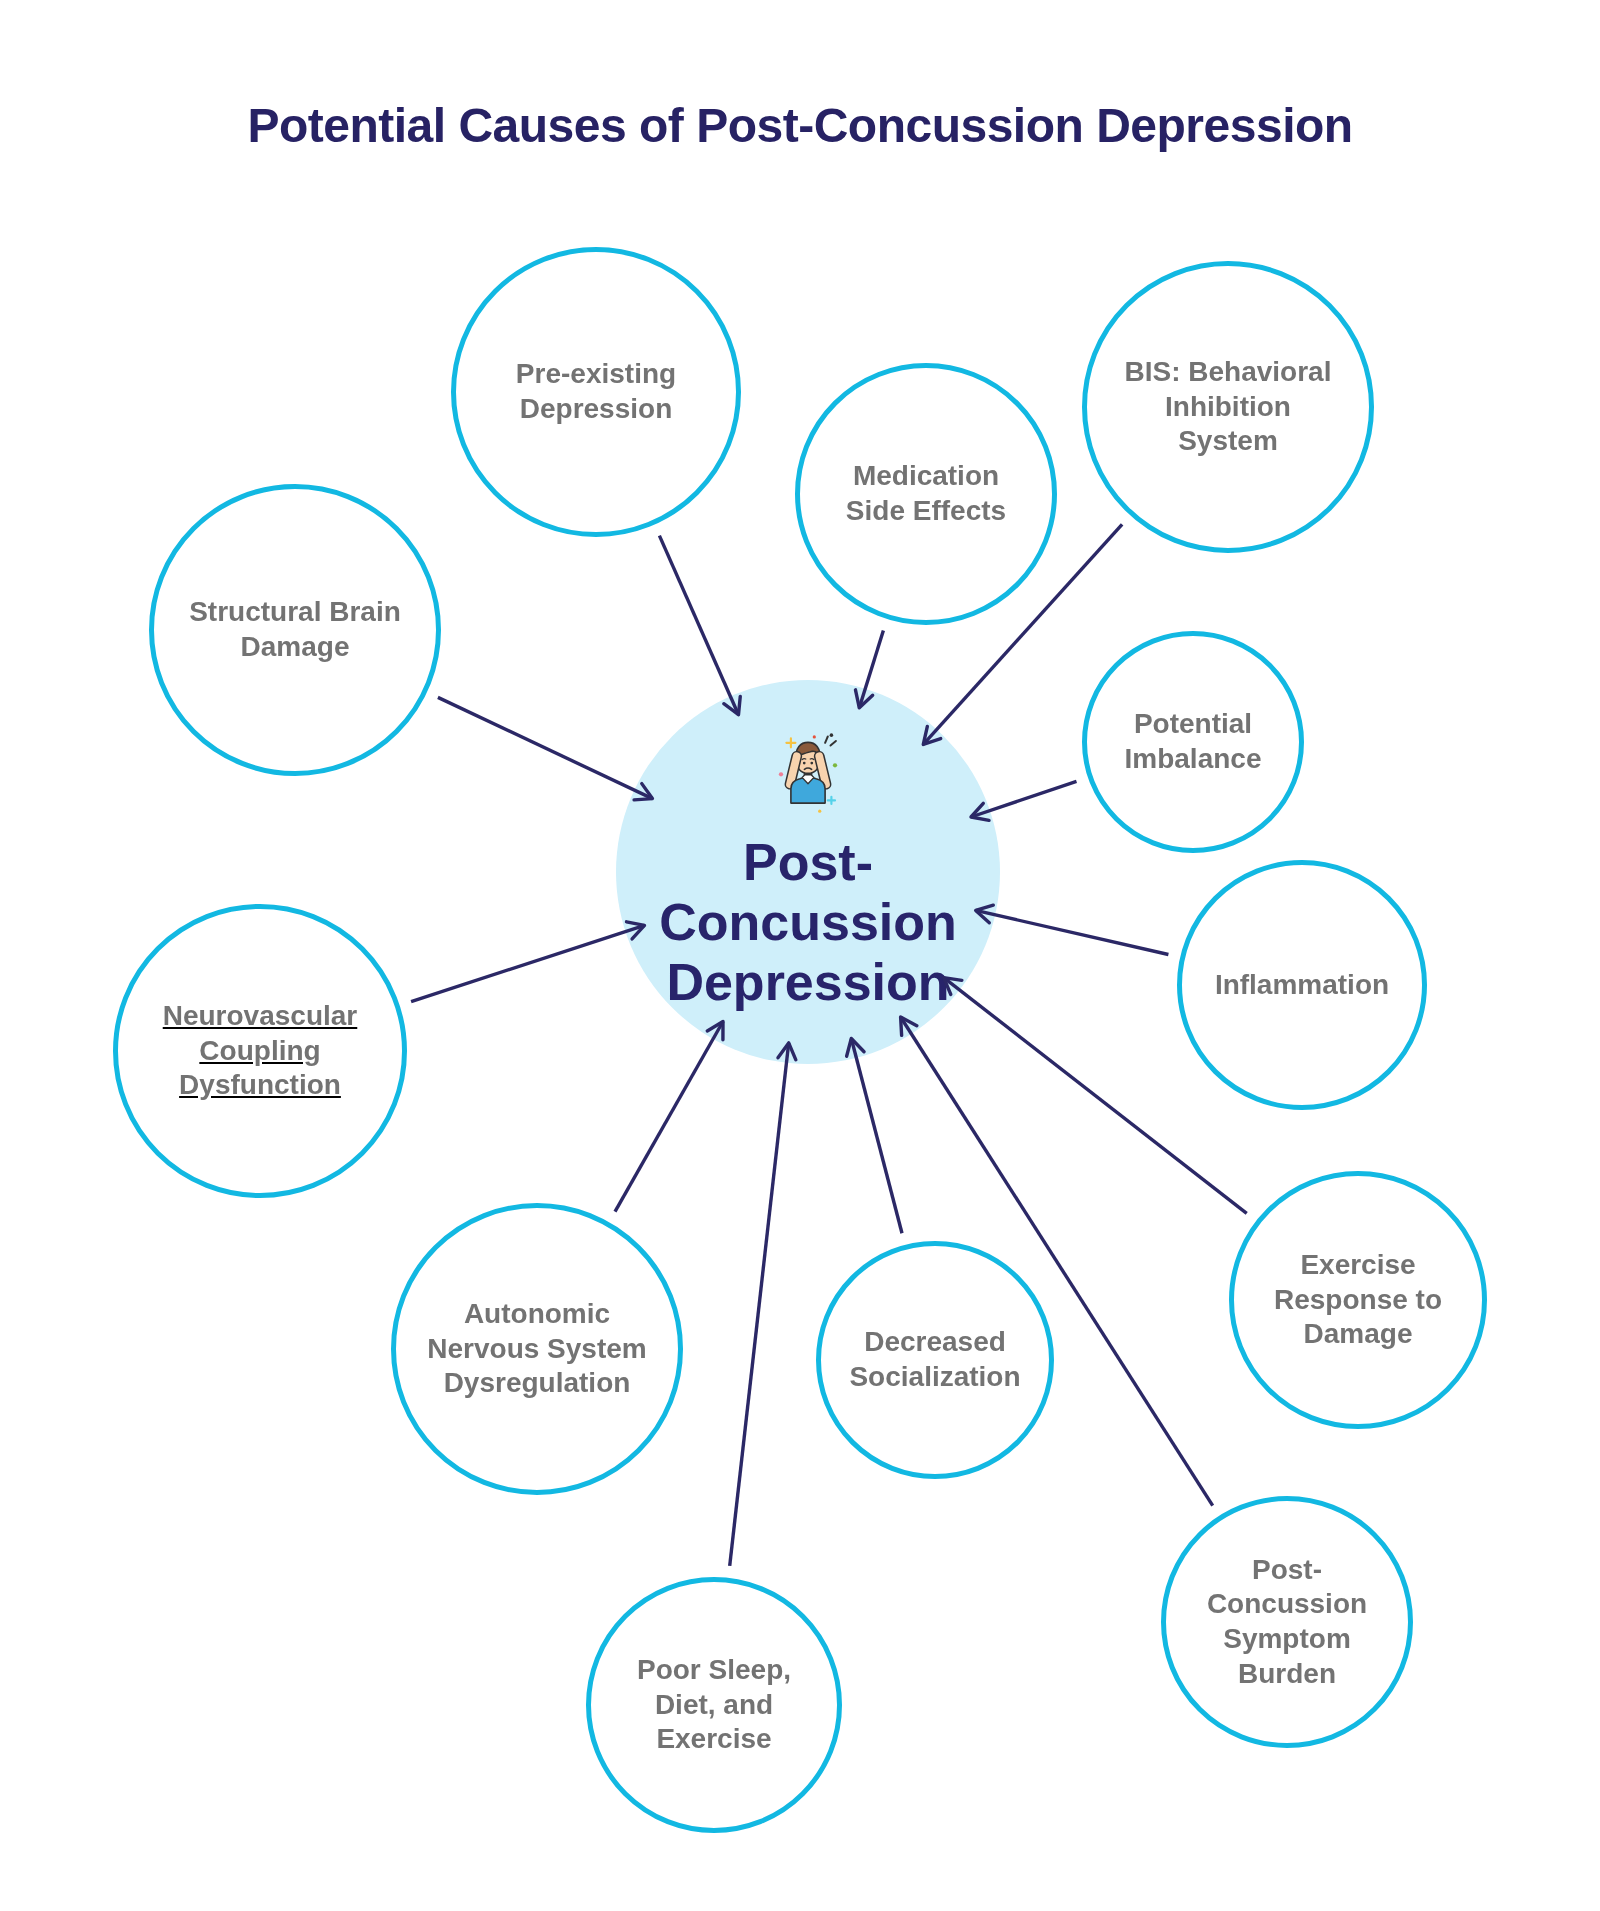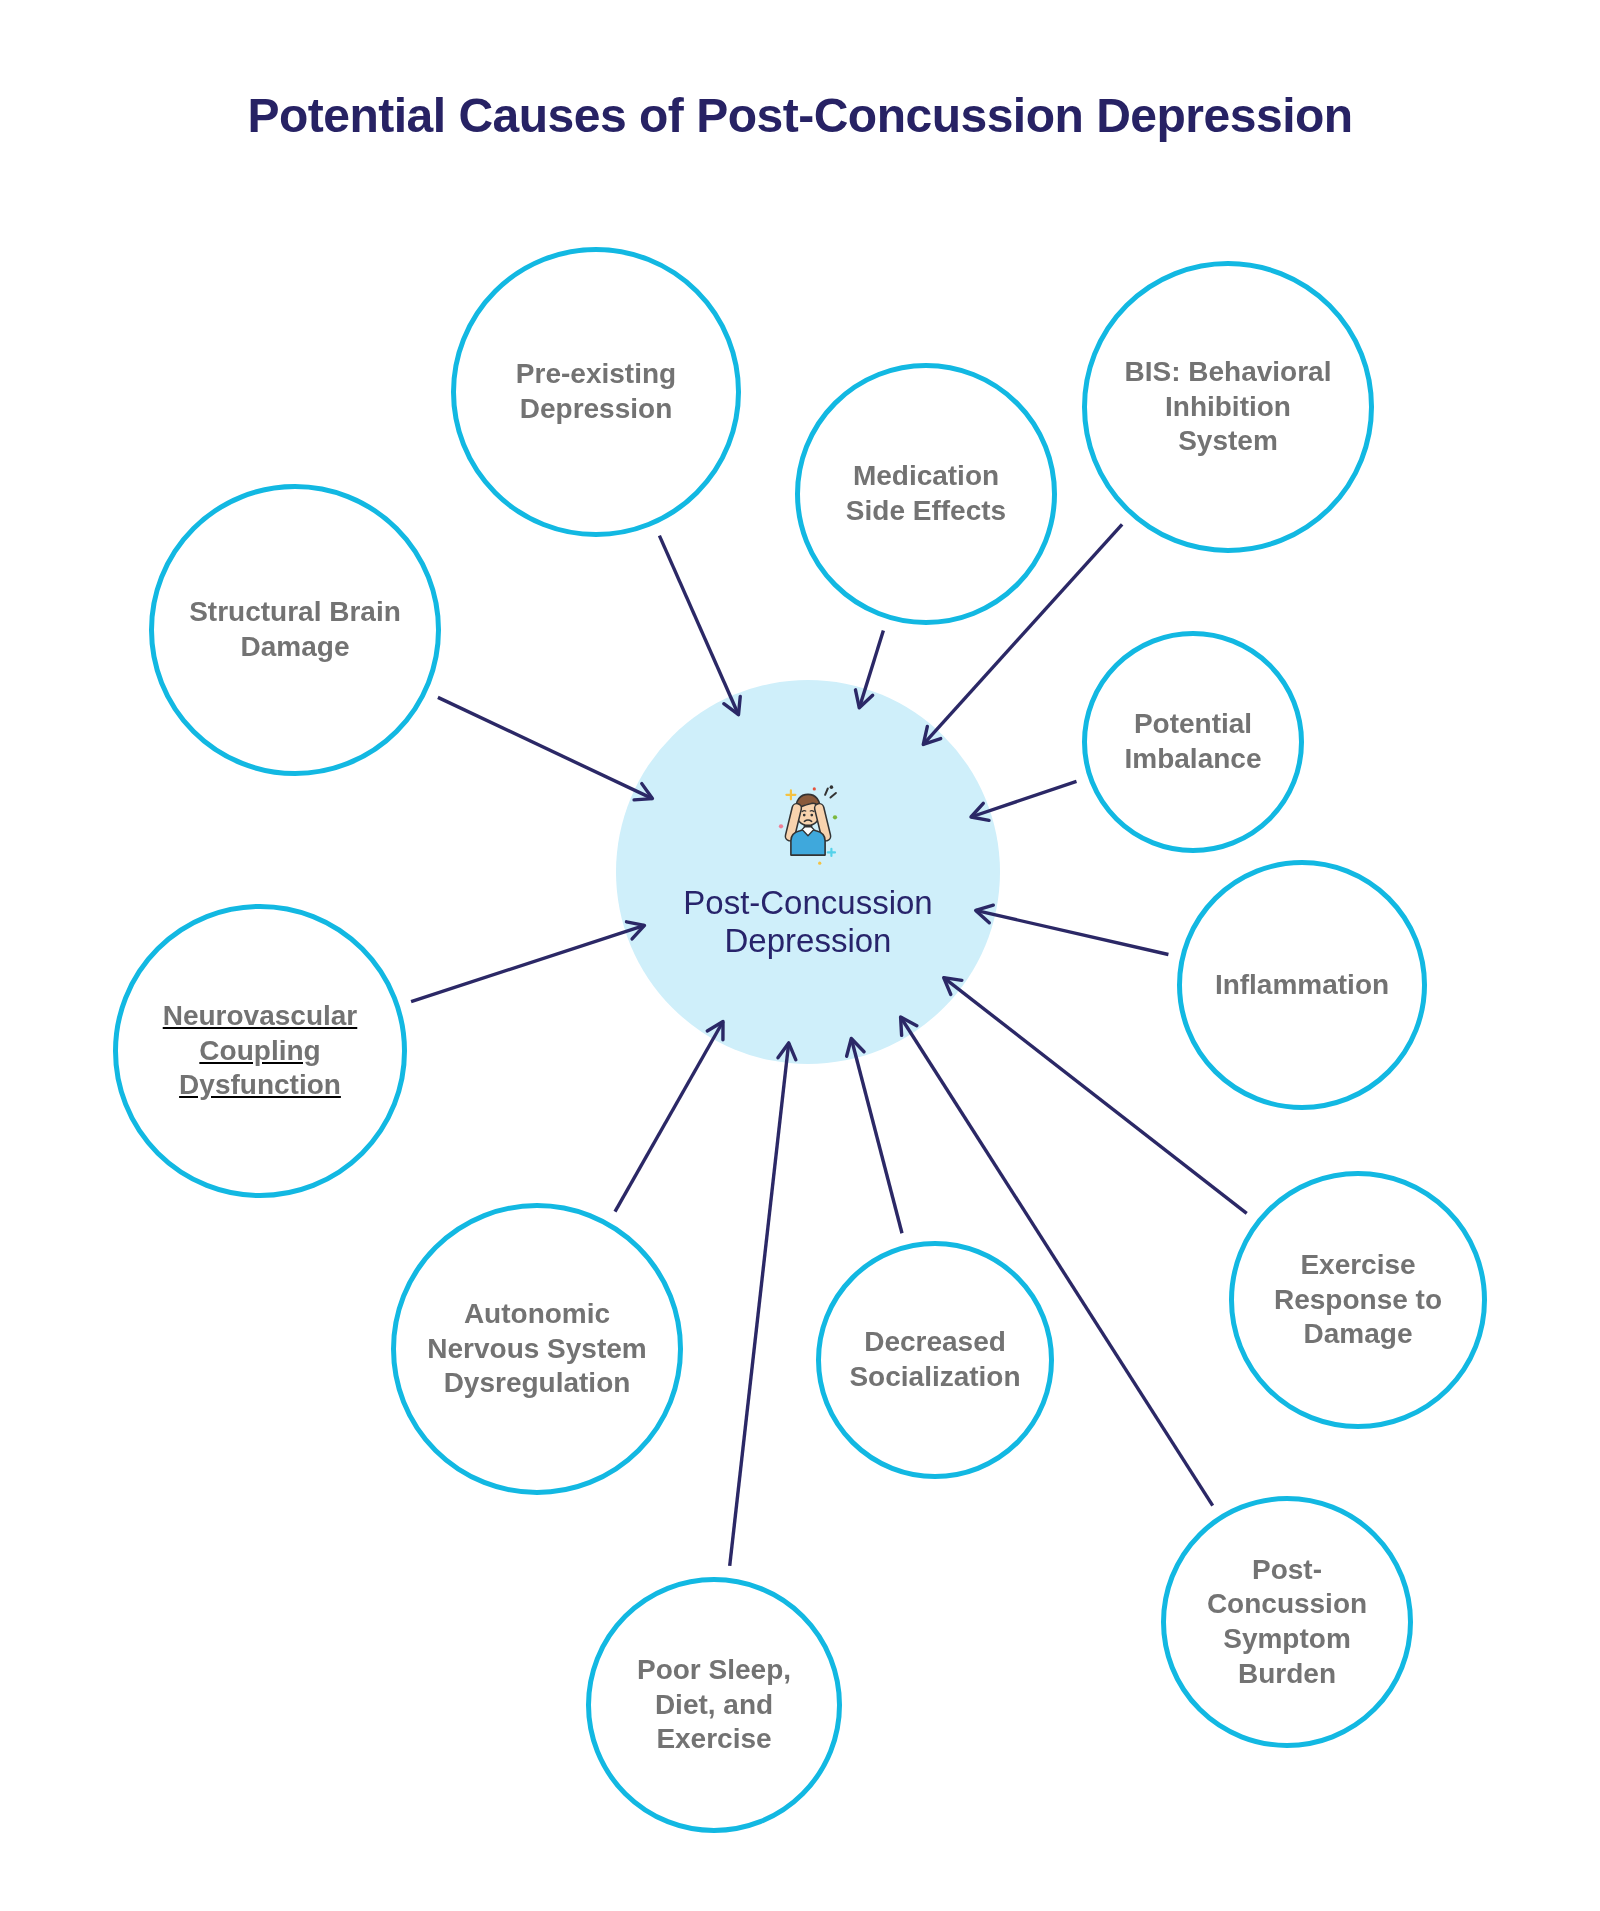--- a/index.html
+++ b/index.html
@@ -1,33 +1,33 @@
 <!DOCTYPE html>
 <html><head>
 <meta charset="utf-8">
 <style>
   html,body{margin:0;padding:0;background:#ffffff;}
   #page{
     position:relative;width:1600px;height:1911px;background:#ffffff;overflow:hidden;
     font-family:"Liberation Sans", sans-serif;
   }
   #page-title{
-    position:absolute;left:0;right:0;top:84px;margin:4px;text-align:center;
+    position:absolute;left:0;right:0;top:84px;margin:14px;text-align:center;
     font-size:48px;font-weight:800;letter-spacing:-0.5px;color:#272264;
   }
   #arrow-layer{position:absolute;left:0;top:0;width:1600px;height:1911px;z-index:2;pointer-events:none;}
   .node{
     position:absolute;border-radius:50%;box-sizing:border-box;
     display:flex;flex-direction:column;align-items:center;justify-content:center;
     text-align:center;
   }
   .cause{background:#ffffff;border:5px solid #12b8e2;z-index:3;}
   .cause-label{font-size:28px;font-weight:bold;color:#737373;line-height:1.24;display:block;}
   #central-circle{left:616px;top:680px;width:384px;height:384px;background:#cfeffa;z-index:1;}
-  .central-label{font-size:33px;font-weight:normal;color:#28246b;line-height:1.16;display:block;}
+  .central-label{font-size:52px;font-weight:bold;color:#28246b;line-height:1.16;display:block;}
   #central-icon{margin-bottom:10px;}
   
   #c-pre{left:451px;top:247px;width:290px;height:290px;}
   #c-med{left:795px;top:363px;width:262px;height:262px;}
   #c-bis{left:1082px;top:261px;width:292px;height:292px;text-align:center;}
   #c-str{left:149px;top:484px;width:292px;height:292px;}
   #c-hor{left:1082px;top:631px;width:222px;height:222px;}
   #c-inf{left:1177px;top:860px;width:250px;height:250px;}
   #c-neu{left:113px;top:904px;width:294px;height:294px;text-decoration:underline;}
   #c-aut{left:391px;top:1203px;width:292px;height:292px;}

